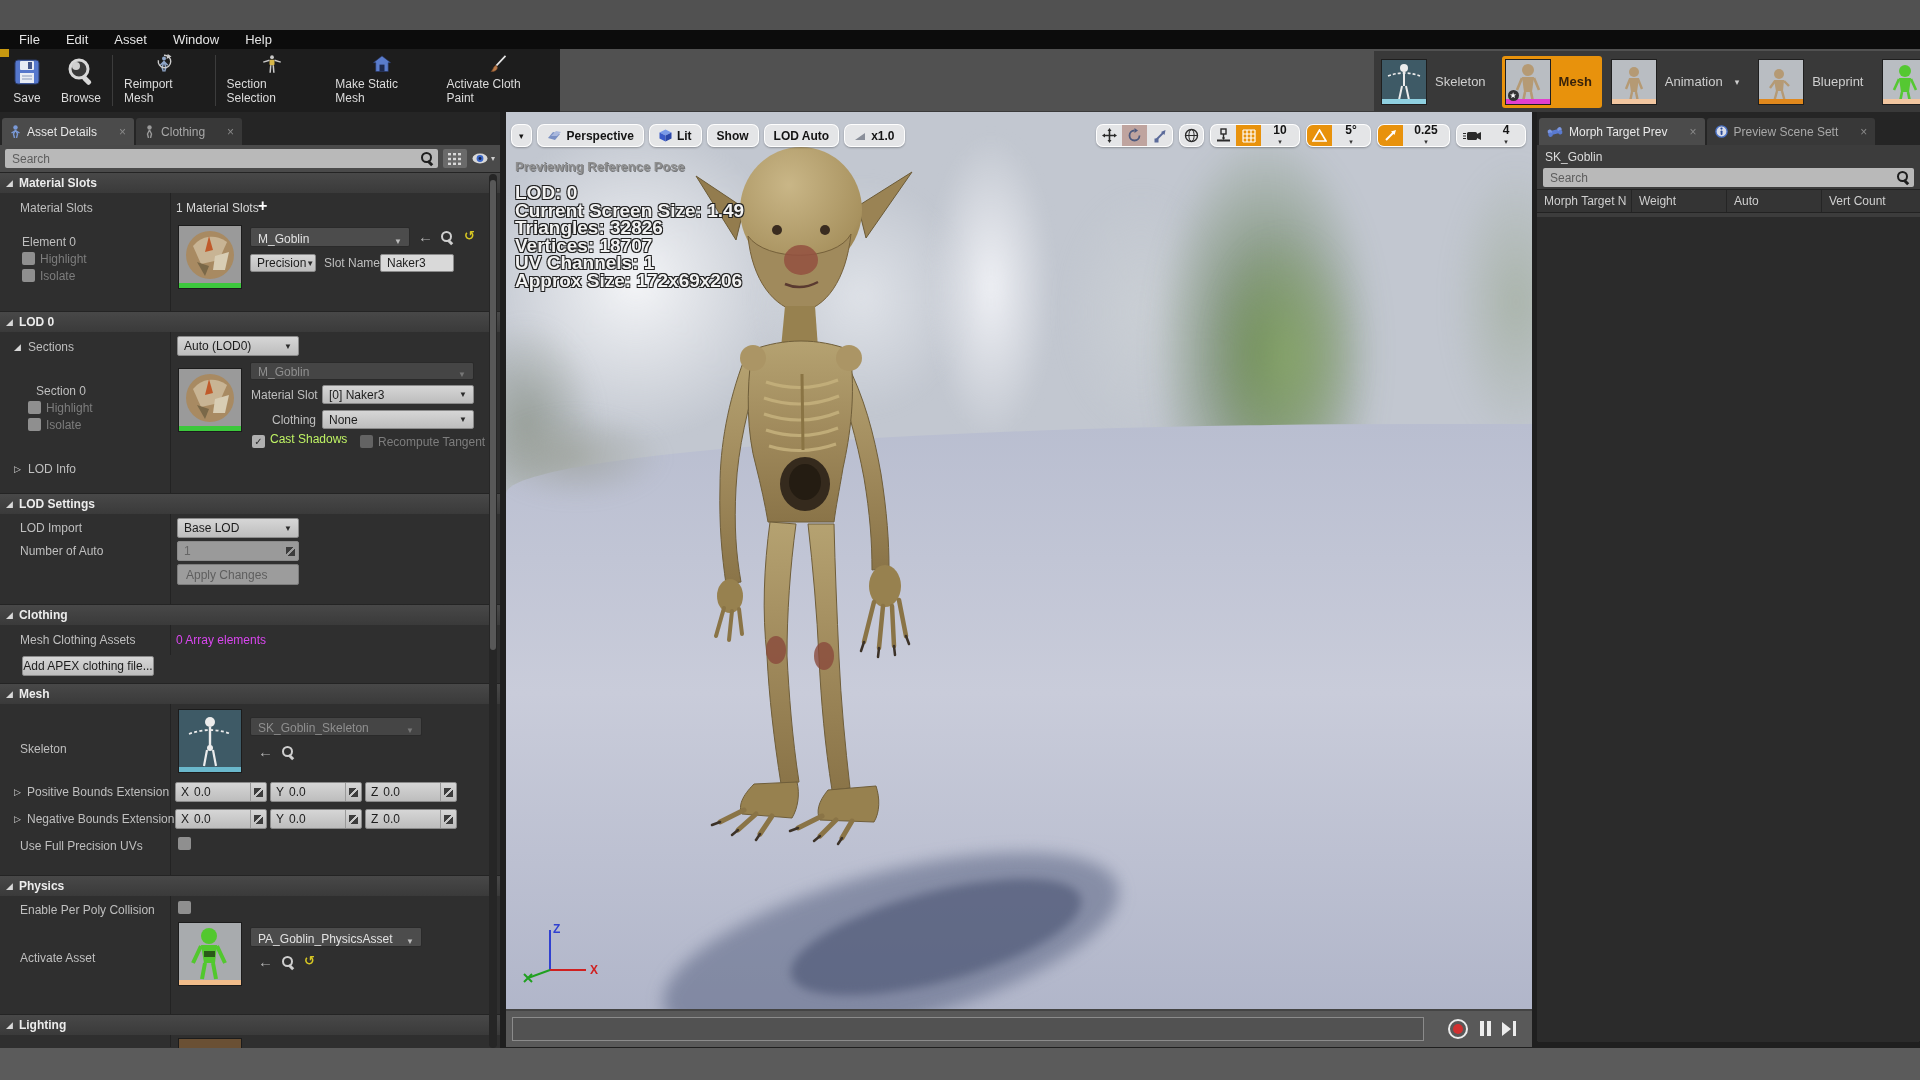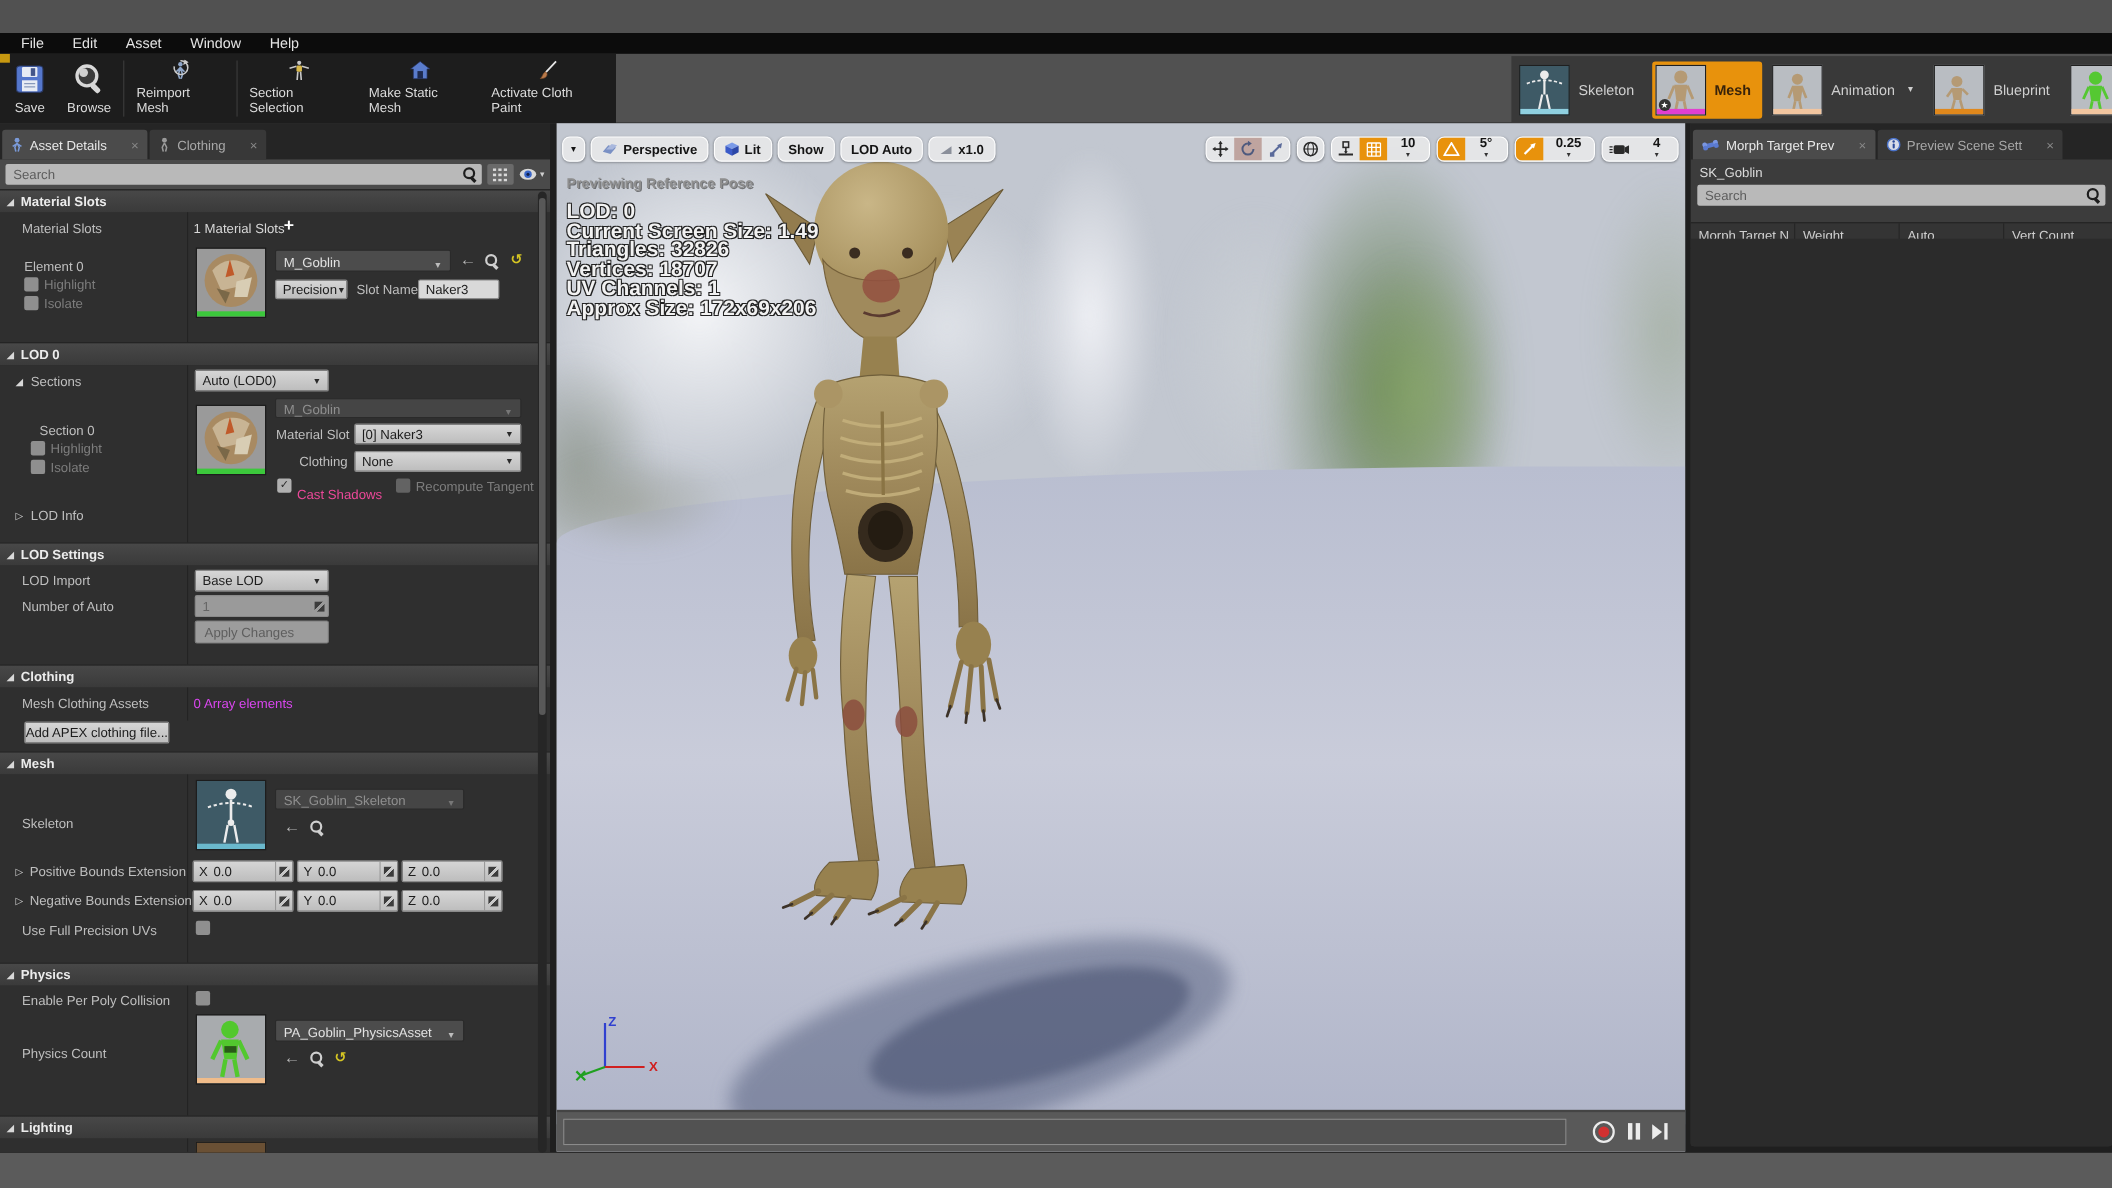--- a/index.html
+++ b/index.html
@@ -360,21 +360,21 @@
         <span class="ca">▼</span>
       </div>
     <span class="lbl" style="left:272px;top:81px">Clothing</span>
     <div class="combo-light" style="left:322px;top:78px;width:152px;height:19px">
         <span>None</span>
         <span class="ca">▼</span>
       </div>
     <span class="cb" style="left:252px;top:103px;background:#b0b0b0;color:#2a2a2a">
         <span>✓</span>
       </span>
-    <span class="lbl" style="left:270px;top:111px;color:#ec4899">Cast Shadows</span>
+    <span class="lbl" style="left:270px;top:100px;color:#bef264">Cast Shadows</span>
     <span class="cb dis" style="left:360px;top:103px"></span>
     <span class="lbl dis" style="left:378px;top:103px">Recompute Tangent</span>
     <span class="tri" style="position:absolute;left:14px;top:132px">▷</span>
     <span class="lbl" style="left:28px;top:130px">LOD Info</span>
   </div>
 
   <div class="sech">
       <span class="tri">◢</span>
       <span>LOD Settings</span>
     </div>
@@ -485,21 +485,21 @@
   </div>
 
   <div class="sech">
       <span class="tri">◢</span>
       <span>Physics</span>
     </div>
   <div class="secbody" style="height:118px">
     <div class="vline"></div>
     <span class="lbl" style="left:20px;top:7px">Enable Per Poly Collision</span>
     <span class="cb" style="left:178px;top:5px"></span>
-    <span class="lbl" style="left:20px;top:55px">Physics Count</span>
+    <span class="lbl" style="left:20px;top:55px">Activate Asset</span>
     <span class="thumb" style="left:178px;top:26px">
       <svg width="62" height="62" viewBox="0 0 62 62">
           <rect width="62" height="62" fill="#a8abae"></rect>
           <circle cx="30" cy="13" r="8" fill="#52c82e"></circle>
           <path d="M22 22 L38 22 L36 40 L25 40 Z" fill="#52c82e"></path>
           <path d="M22 23 L14 40 M38 23 L46 40 M26 40 L23 56 M34 40 L37 56" stroke="#52c82e" stroke-width="4"></path>
           <rect x="25" y="28" width="11" height="6" fill="#2a5a18"></rect>
           <rect x="0" y="57" width="62" height="5" fill="#f0bc8a"></rect>
         </svg>
     </span>
@@ -838,20 +838,20 @@
         </svg>
       <span>Preview Scene Sett</span>
       <span class="closex">×</span>
     </div>
   </div>
   <div style="padding:5px 6px 0 8px;color:#dcdcdc">SK_Goblin</div>
   <div style="margin:4px 6px 0 6px" class="searchbox">
     <input type="text" placeholder="Search" style="">
     <span class="mag dark" style="position:absolute;right:4px;top:2px"></span>
   </div>
-  <div id="rp-cols" style="margin-top:15px">
+  <div id="rp-cols" style="margin-top:2px">
     <span style="width:95px">Morph Target N</span>
     <span style="width:95px">Weight</span>
     <span style="width:95px">Auto</span>
     <span style="width:98px;border-right:0">Vert Count</span>
   </div>
   <div style="position:absolute;left:0;right:0;top:105px;bottom:0;background:#2b2b2b"></div>
 </div>
 
 </body></html>

